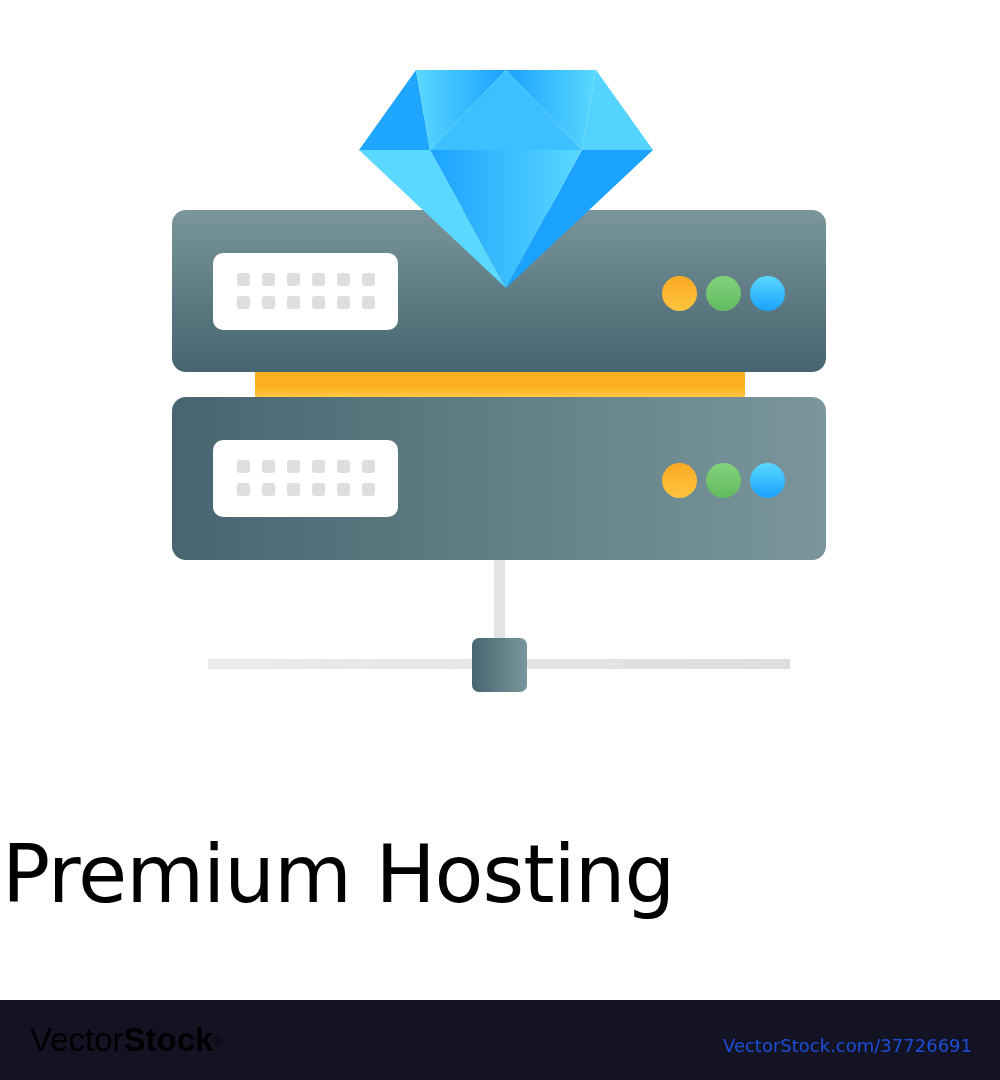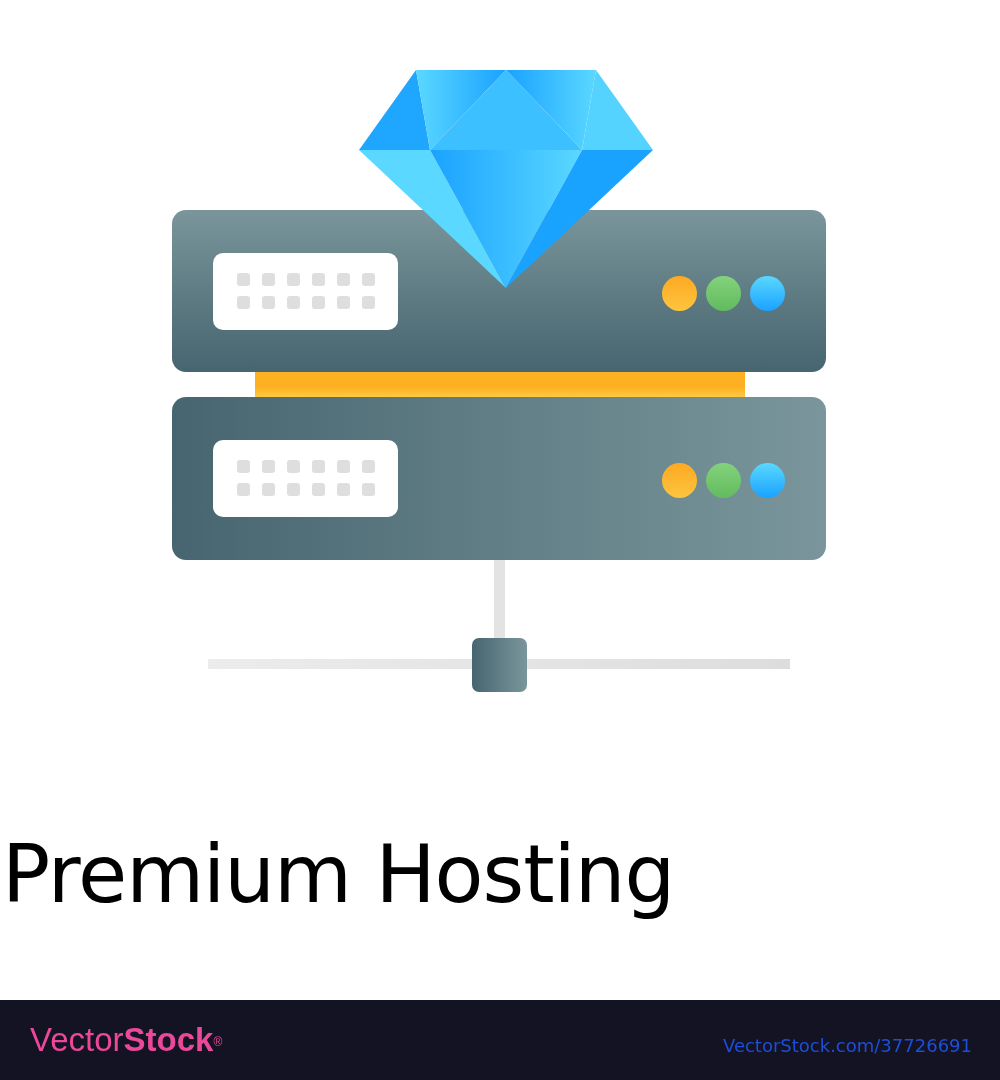--- a/index.html
+++ b/index.html
@@ -13,21 +13,21 @@
   .dot { width: 13px; height: 13px; border-radius: 3px; background: #dedede; }
   .led { width: 35px; height: 35px; border-radius: 50%; }
   .led-orange { background: linear-gradient(to bottom, #fda922, #fdc540); }
   .led-green { background: linear-gradient(to bottom, #84d27c, #62bb5e); }
   .led-blue { background: linear-gradient(to bottom, #5ad8ff, #1aa2ff); }
   .stem { left: 494px; top: 560px; width: 11px; height: 80px; background: #e3e3e3; }
   .net-line { left: 208px; top: 659px; width: 582px; height: 10px; background: linear-gradient(to right, #ececec, #dddddd); }
   .hub { left: 472px; top: 638px; width: 55px; height: 54px; border-radius: 7px; background: linear-gradient(to right, #476570, #7a969c); }
   .title { left: 2px; top: 820px; width: 1000px; text-align: left; font-family: "DejaVu Sans", sans-serif; font-size: 80px; color: #000; letter-spacing: -1px; line-height: 110px; }
   .footer { left: 0; top: 1000px; width: 1000px; height: 80px; background: #131324; }
-  .logo { left: 30px; top: 1020px; color: #ec4899; font-family: "Liberation Sans", sans-serif; font-size: 33px; line-height: 40px; }
+  .logo { left: 30px; top: 1020px; color: #000000; font-family: "Liberation Sans", sans-serif; font-size: 33px; line-height: 40px; }
   .logo .light { font-weight: 300; }
   .logo .bold { font-weight: bold; }
   .logo sup { font-size: 12px; vertical-align: top; position: relative; top: 2px; }
   .footer-url { right: 28px; top: 1034px; color: #1d4ed8; font-family: "DejaVu Sans", sans-serif; font-size: 18px; line-height: 24px; }
 </style>
 </head>
 <body>
 
 <svg class="abs" style="left:0;top:0;z-index:3" width="1000" height="400" viewBox="0 0 1000 400">
   <defs>

